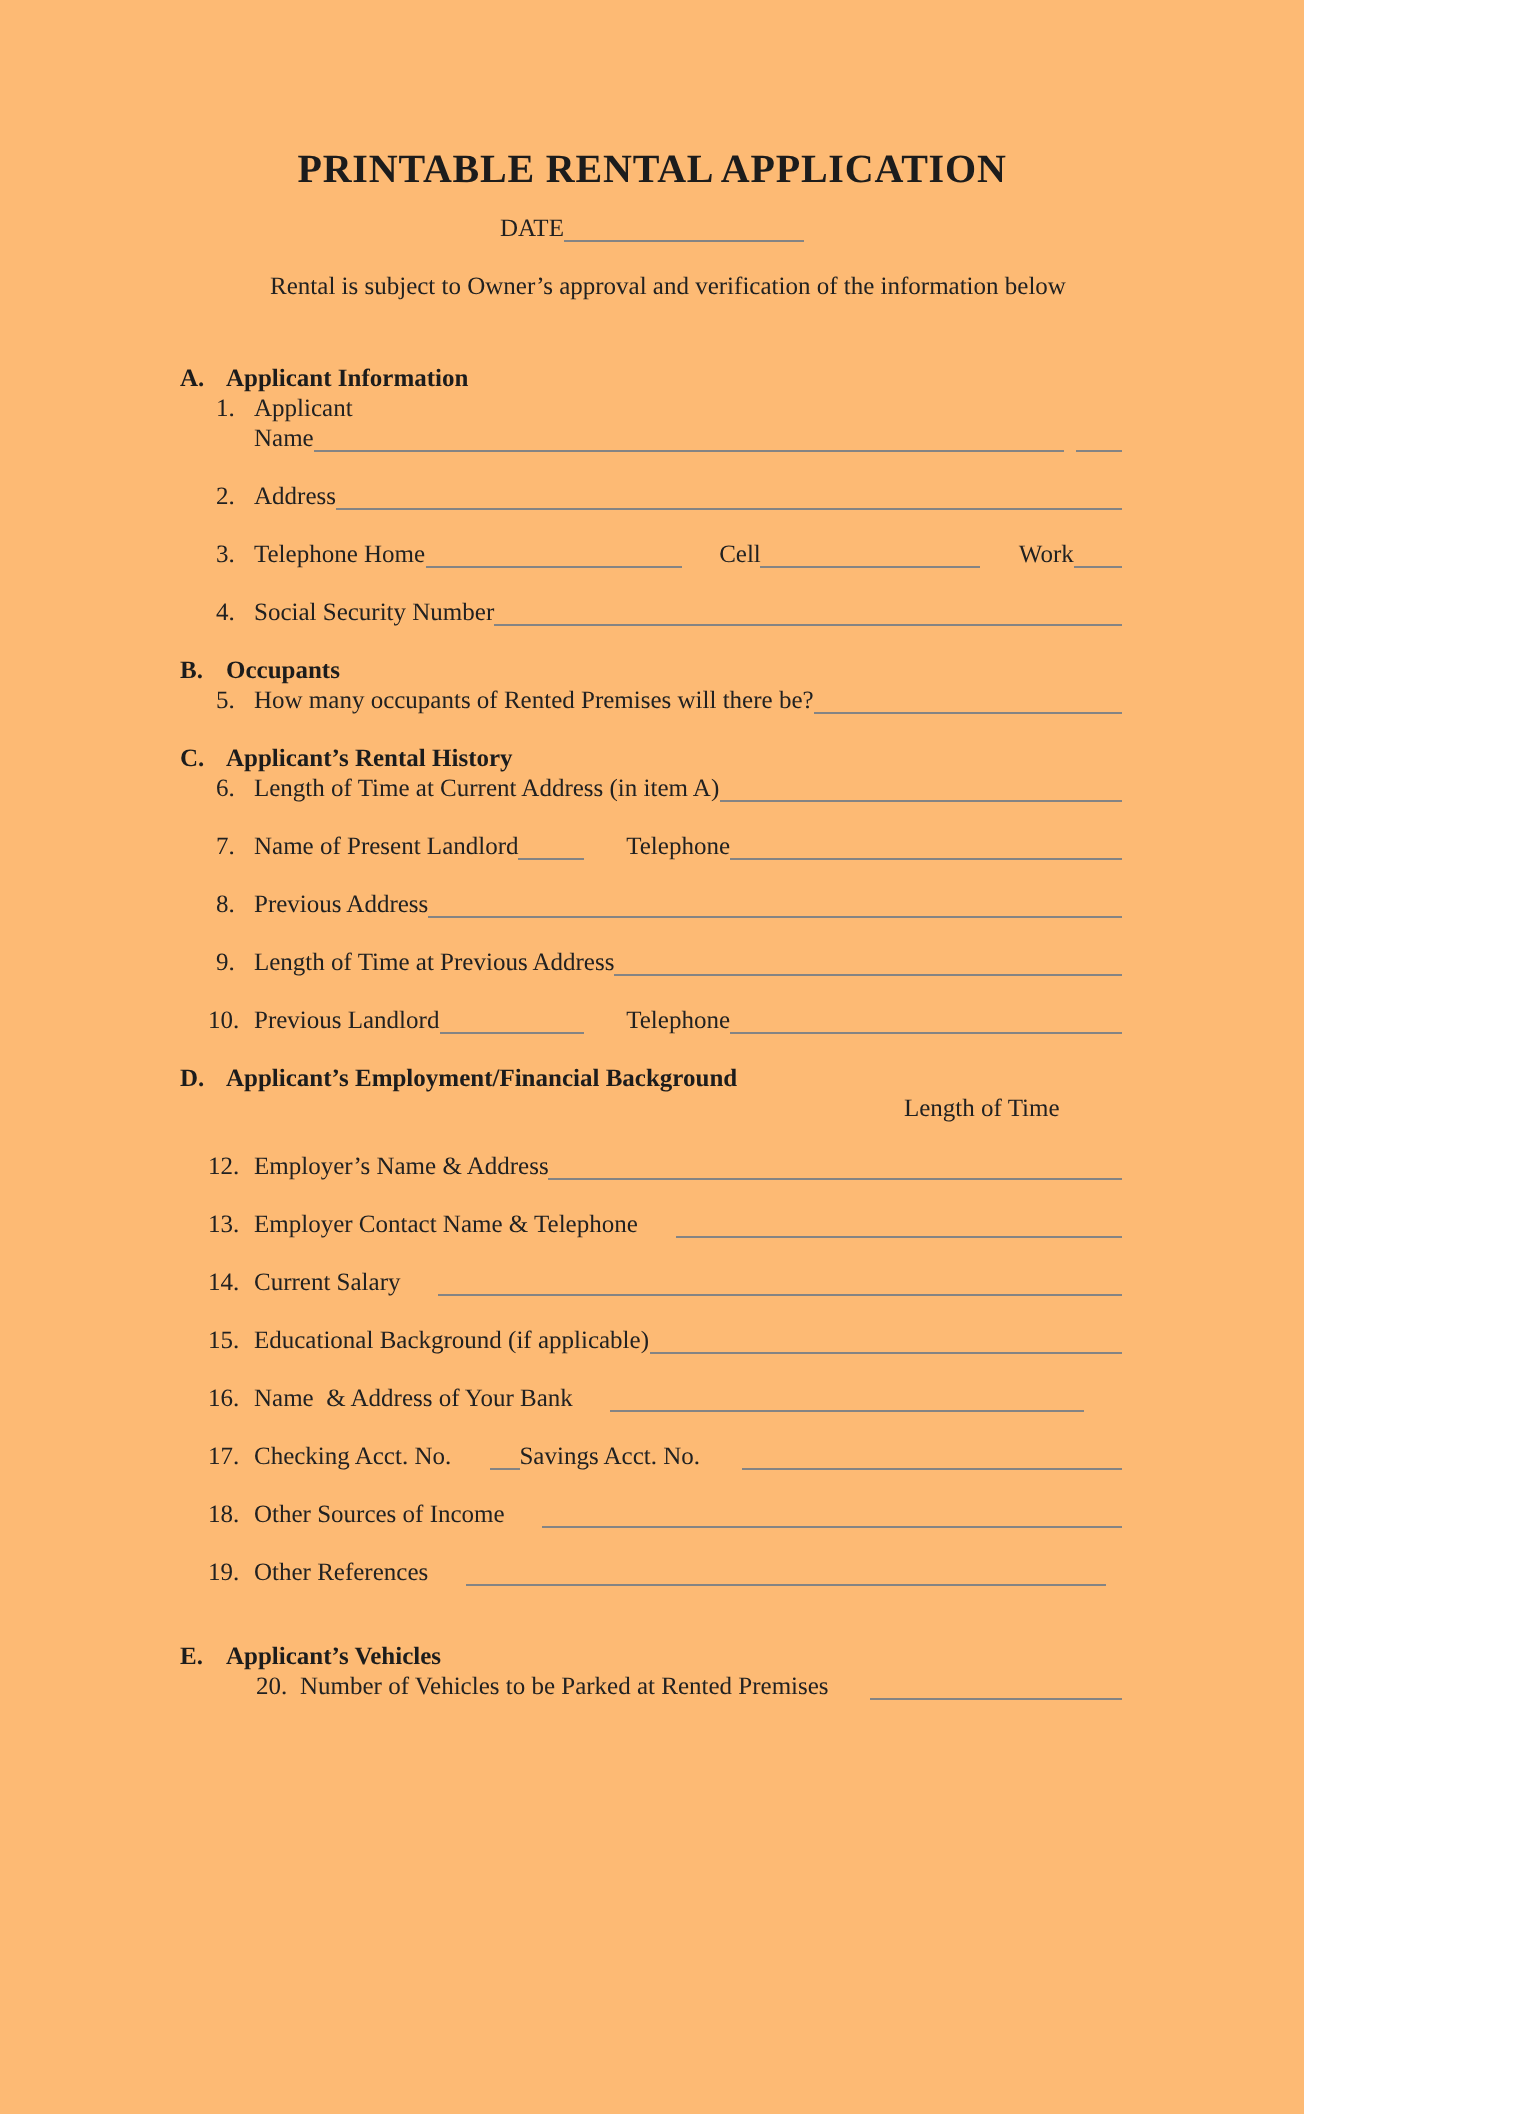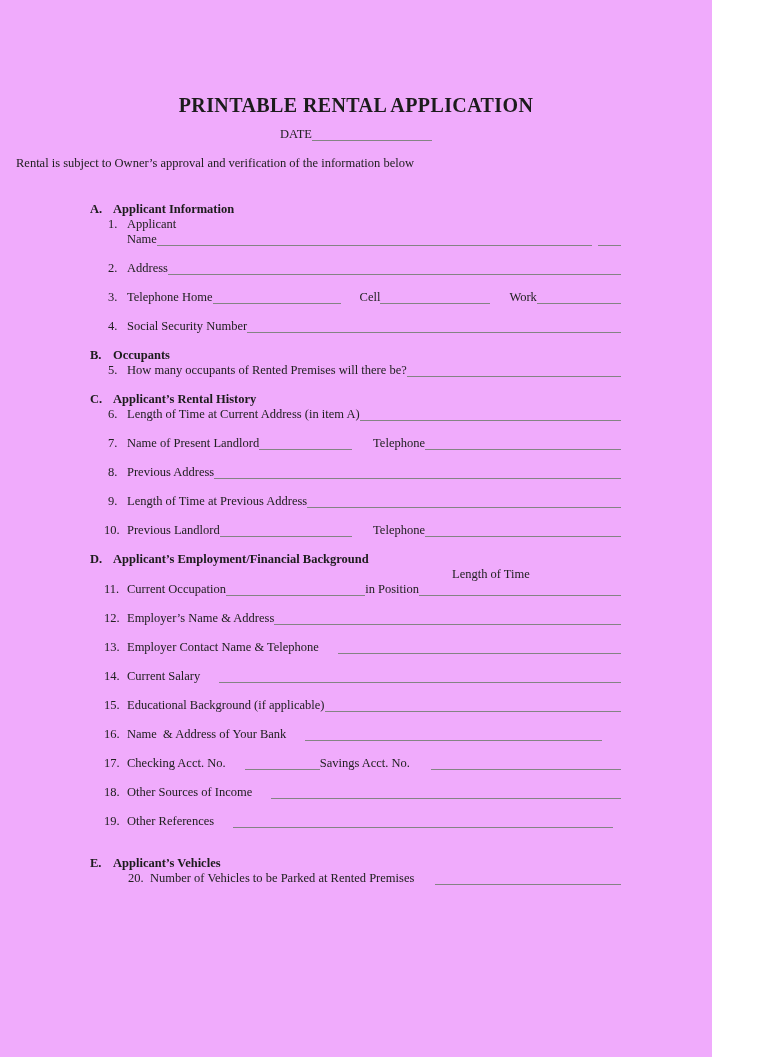--- a/index.html
+++ b/index.html
@@ -1,27 +1,27 @@
 <!DOCTYPE html>
 <html><head>
 <meta charset="utf-8">
 <style>
   html,body{margin:0;padding:0;background:#ffffff;}
   .page{
-    width:712px;height:1057px;background:#f0abfc;overflow:hidden;
+    width:652px;height:1057px;background:#fdba74;overflow:hidden;
     font-family:"Liberation Serif","DejaVu Serif",serif;
     color:#212121;font-size:12.5px;box-sizing:border-box;
-    padding-top:92px;position:relative;
+    padding-top:72px;position:relative;
   }
   .title{
     text-align:center;font-weight:bold;font-size:20px;line-height:26px;
     letter-spacing:0.4px;color:#1c1c1c;
   }
   .date-row{display:flex;justify-content:center;margin-top:9px;line-height:15px;height:15px;}
-  .subtitle{text-align:left;margin-top:14px;line-height:15px;margin-left:16px;}
+  .subtitle{text-align:center;margin-top:14px;line-height:15px;margin-left:16px;}
   .content{margin-left:90px;margin-right:91px;}
   .sec{margin-top:14px;font-weight:bold;line-height:15px;height:15px;display:flex;color:#1c1c1c;}
   .sec .sl{flex:0 0 23px;}
   .sec-a{margin-top:31px;}
   .sec-e{margin-top:27px;}
   .row{display:flex;margin-top:14px;line-height:15px;height:15px;}
   .mt0{margin-top:0;}
   .num{flex:0 0 19px;margin-left:18px;}
   .num2{flex:0 0 23px;margin-left:14px;}
   .num20{flex:0 0 22px;margin-left:38px;}
@@ -137,27 +137,20 @@
       <span class="fill f196"></span>
     </div>
 
     <div class="sec">
       <span class="sl">D.</span>
       <span class="st">Applicant’s Employment/Financial Background</span>
     </div>
     <div class="row mt0 lot">
       <span class="lbl">Length of Time</span>
     </div>
-    <div class="row mt0">
-      <span class="num2">11.</span>
-      <span class="lbl">Current Occupation</span>
-      <span class="fill"></span>
-      <span class="lbl">in Position</span>
-      <span class="fill f202"></span>
-    </div>
     <div class="row">
       <span class="num2">12.</span>
       <span class="lbl">Employer’s Name &amp; Address</span>
       <span class="fill"></span>
     </div>
     <div class="row">
       <span class="num2">13.</span>
       <span class="lbl">Employer Contact Name &amp; Telephone</span>
       <span class="fill ml4"></span>
     </div>

